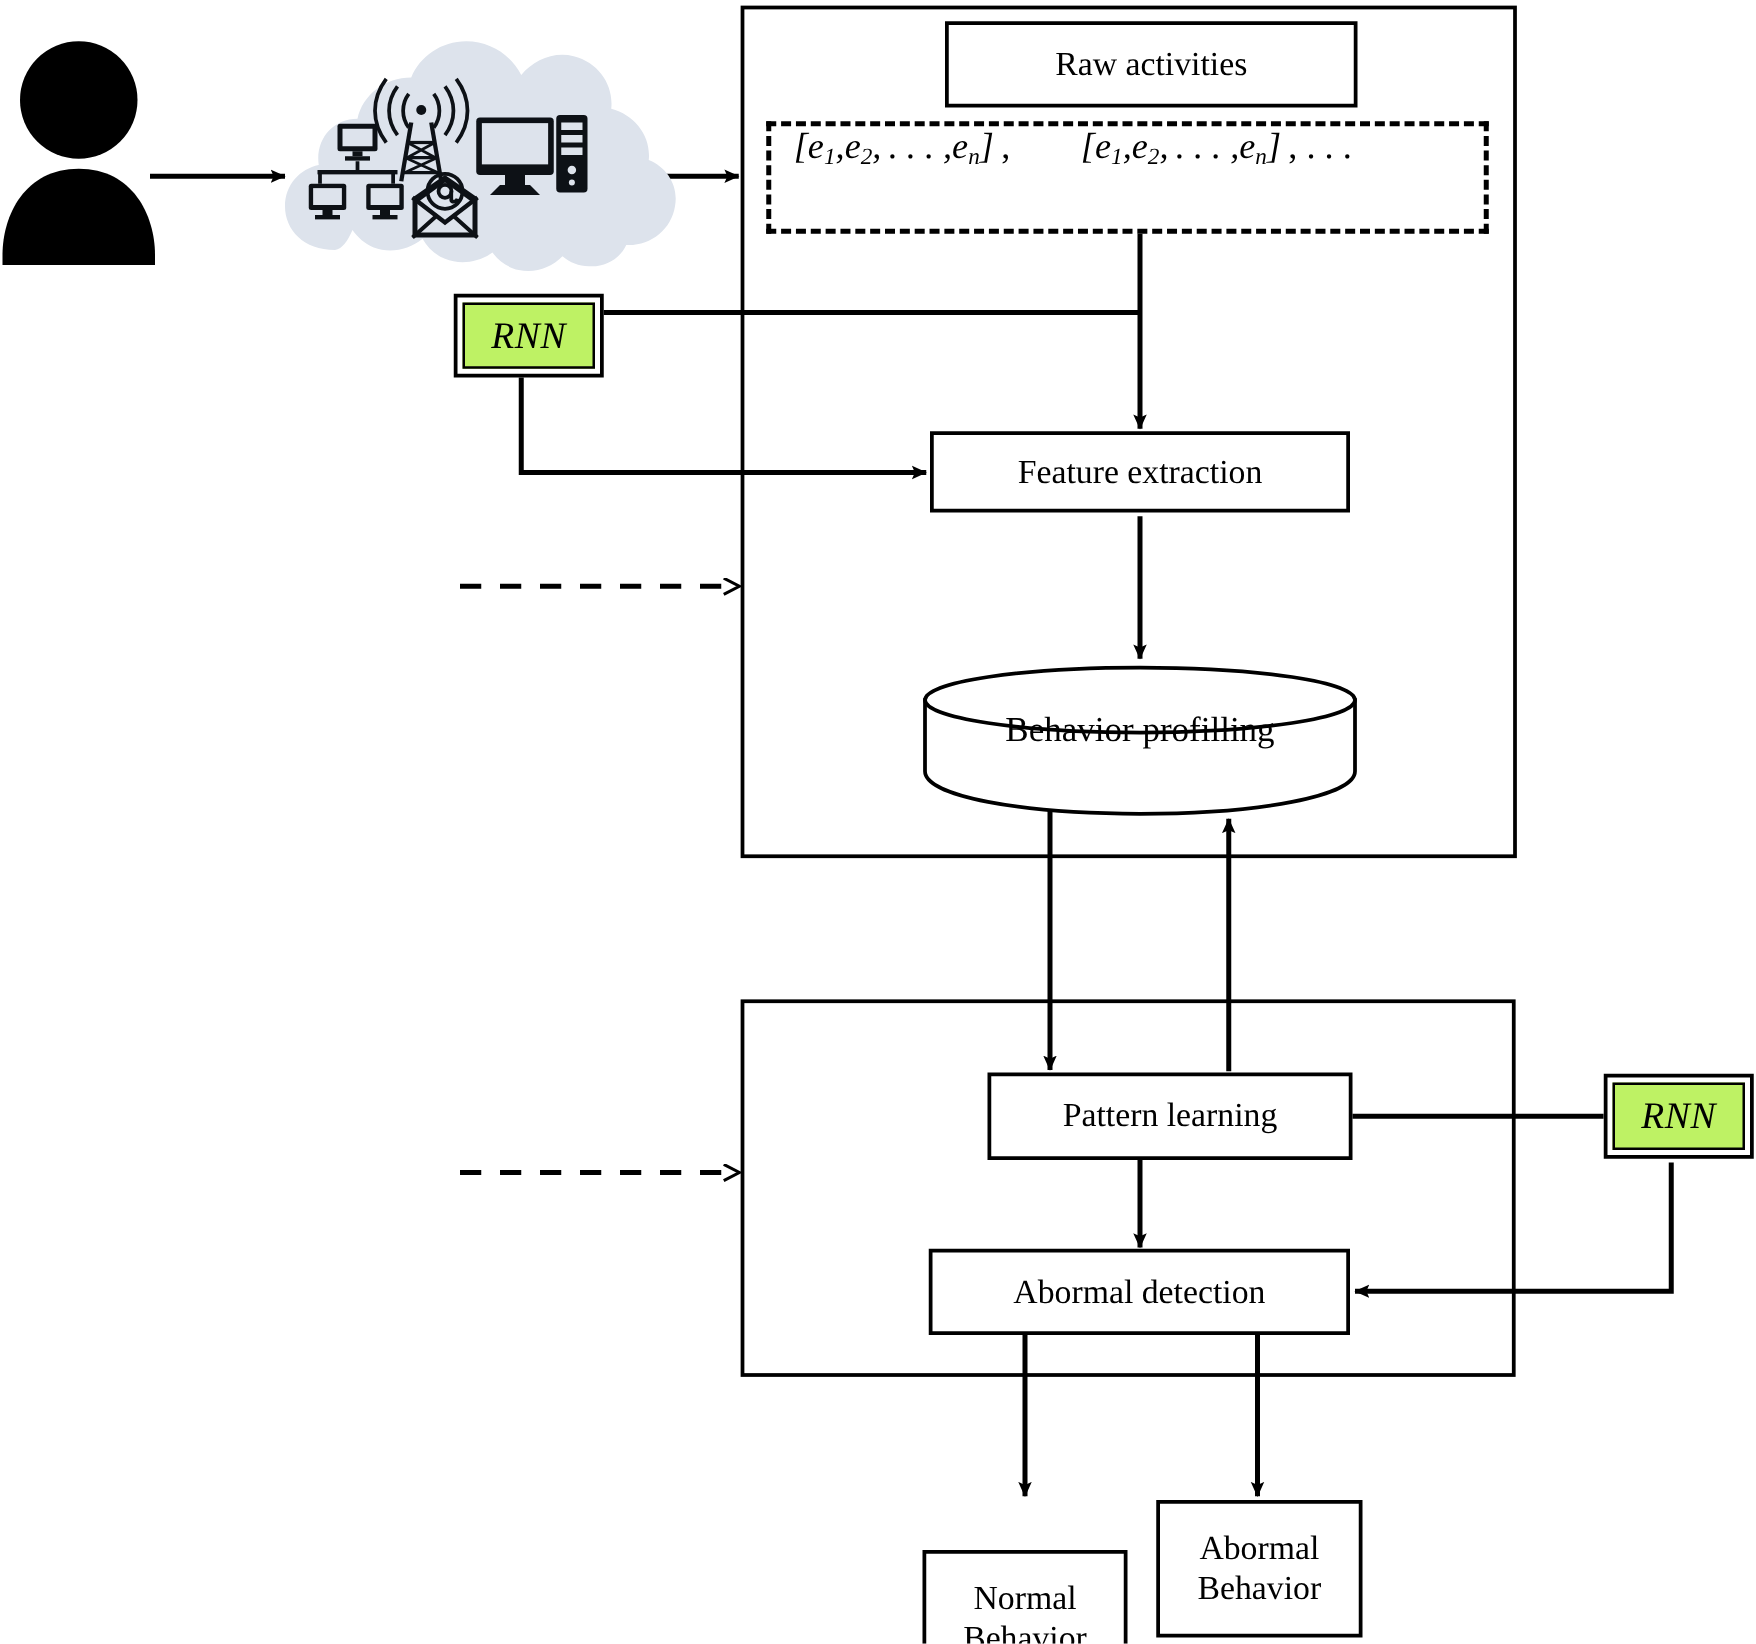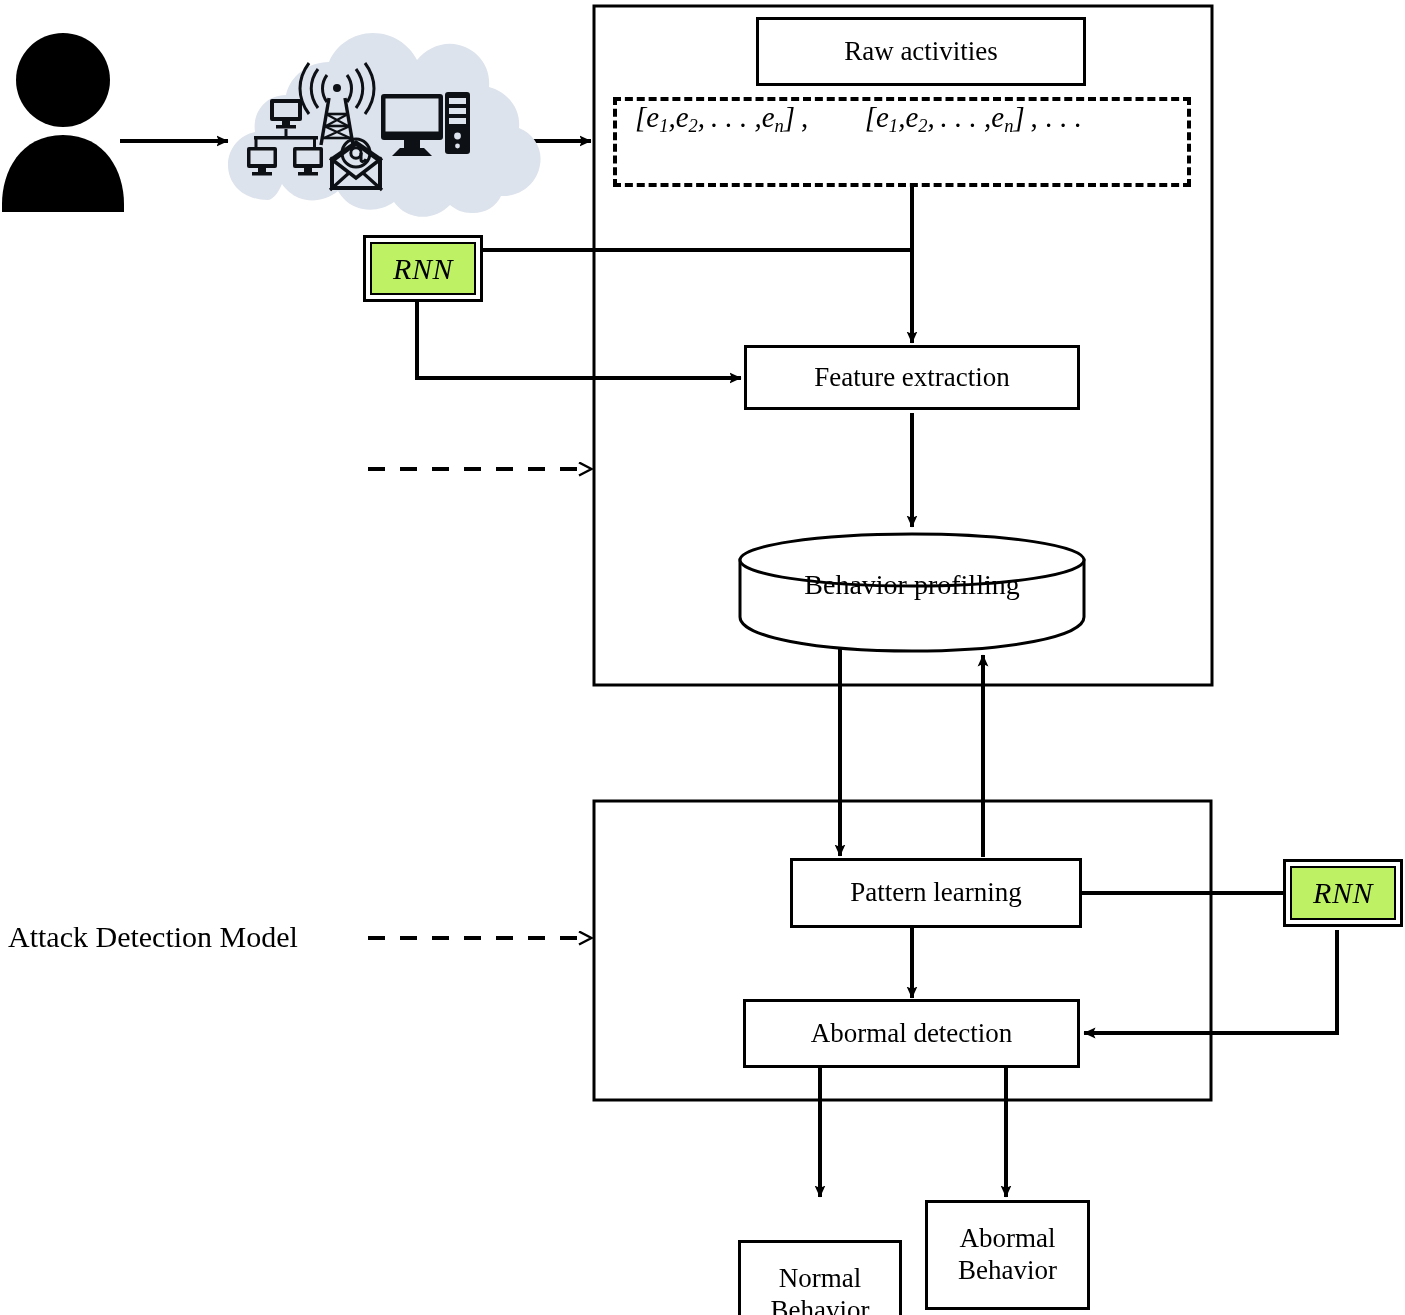--- a/index.html
+++ b/index.html
@@ -215,15 +215,14 @@
     <span>Normal</span>
     <span>Behavior</span>
   </div>
 
   <div class="node two-line" style="left:925px; top:1200px; width:165px; height:110px;">
     <span>Abormal</span>
     <span>Behavior</span>
   </div>
 
 
-  <div class="side-label" style="left:8px; top:920px;">Attack Detection Model</div>
 
 </div>
 
 </body></html>

